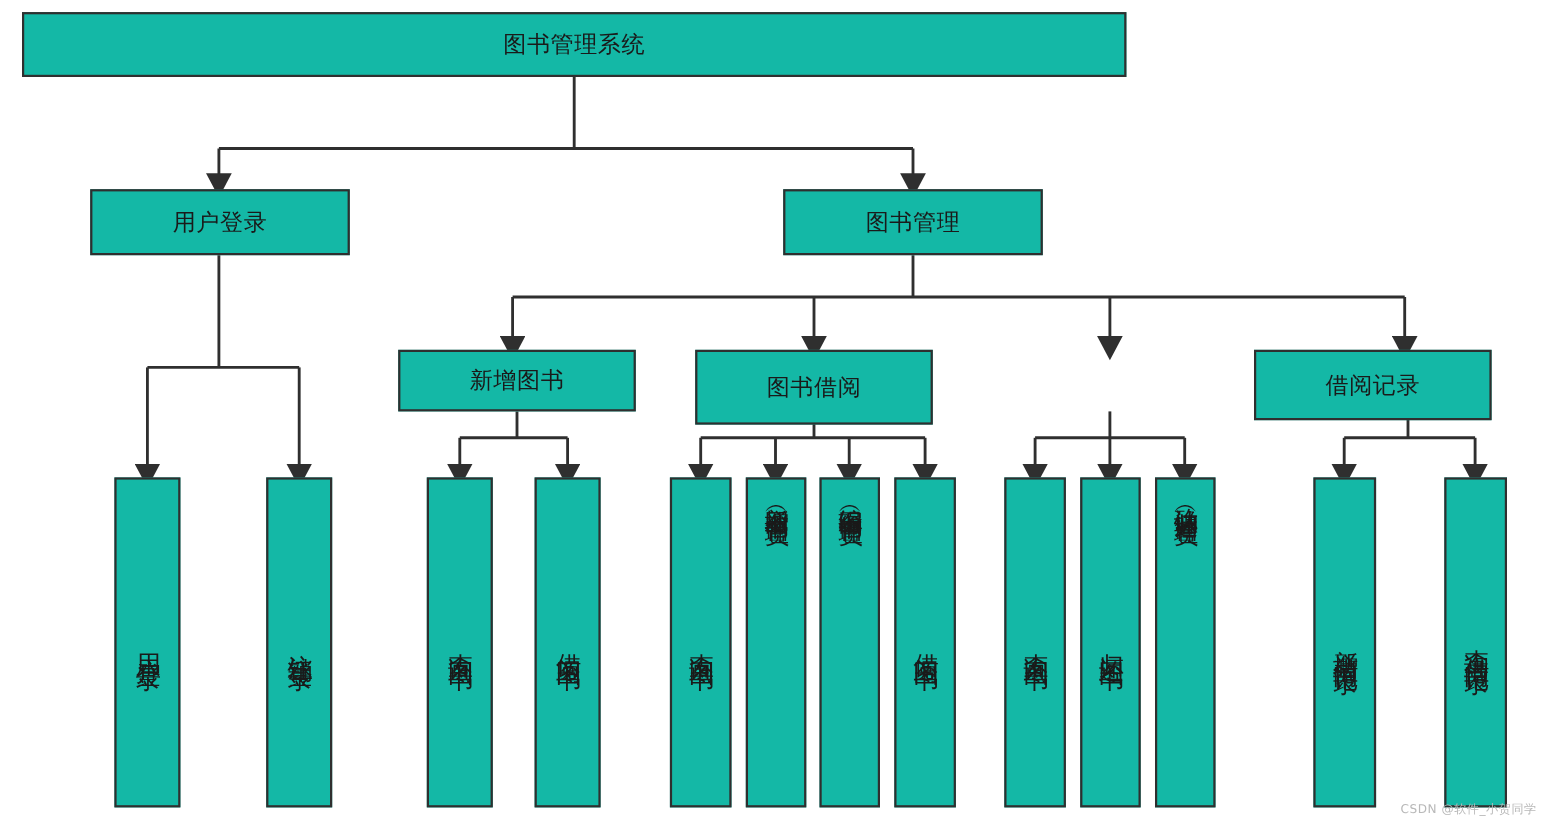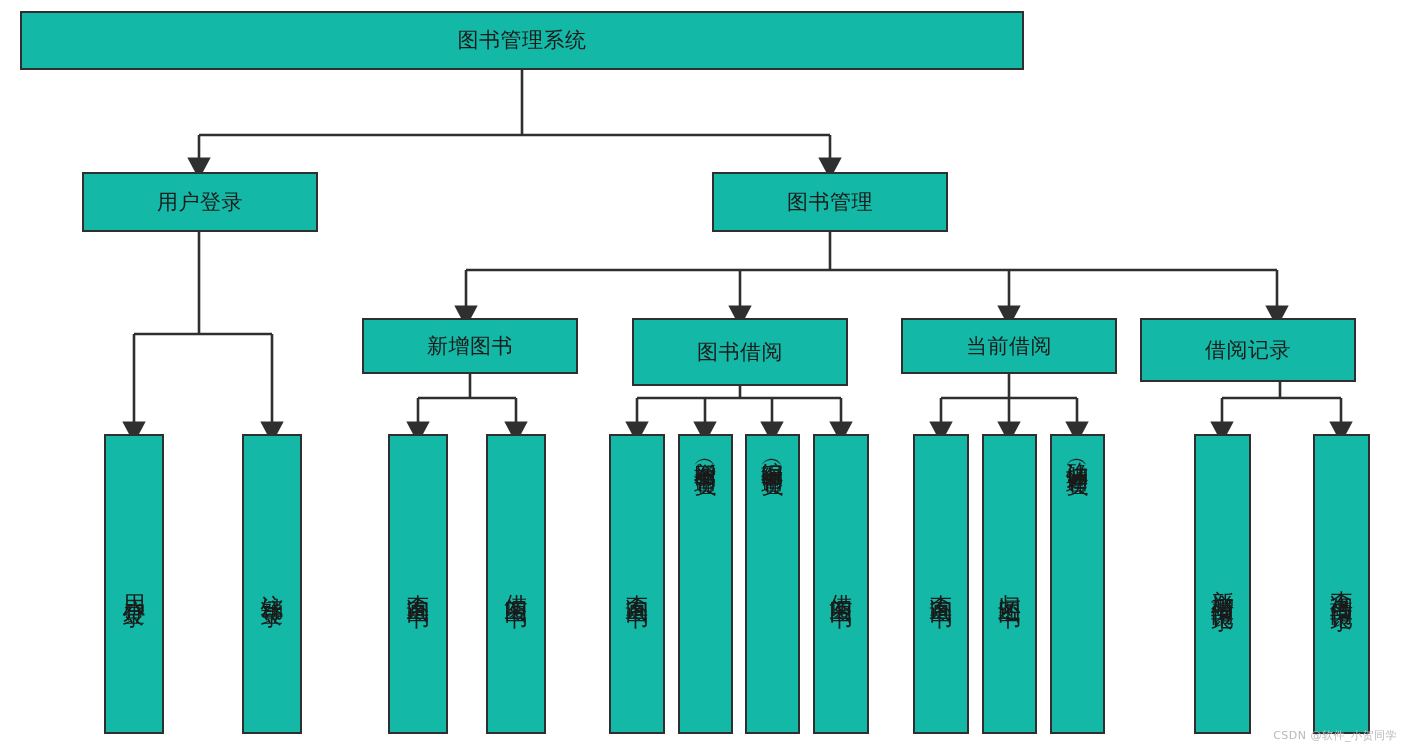--- a/index.html
+++ b/index.html
@@ -143,23 +143,20 @@
   <div class="node horiz" style="left:712px; top:172px; width:236px; height:60px;font-family:Liberation Serif, serif;">
     <span class="lbl">图书管理</span>
   </div>
 
   <div class="node horiz" style="left:362px; top:318px; width:216px; height:56px;">
     <span class="lbl">新增图书</span>
   </div>
   <div class="node horiz" style="left:632px; top:318px; width:216px; height:68px;">
     <span class="lbl">图书借阅</span>
   </div>
-  <div class="node horiz" style="left:901px; top:318px; width:216px; height:56px;">
-    <span class="lbl">当前借阅</span>
-  </div>
   <div class="node horiz" style="left:1140px; top:318px; width:216px; height:64px;">
     <span class="lbl">借阅记录</span>
   </div>
 
   <div class="node vert mid" style="left:104px; top:434px; width:60px; height:300px;">
     <span class="lbl">用户登录</span>
   </div>
   <div class="node vert mid" style="left:242px; top:434px; width:60px; height:300px;">
     <span class="lbl">注销登录</span>
   </div>

